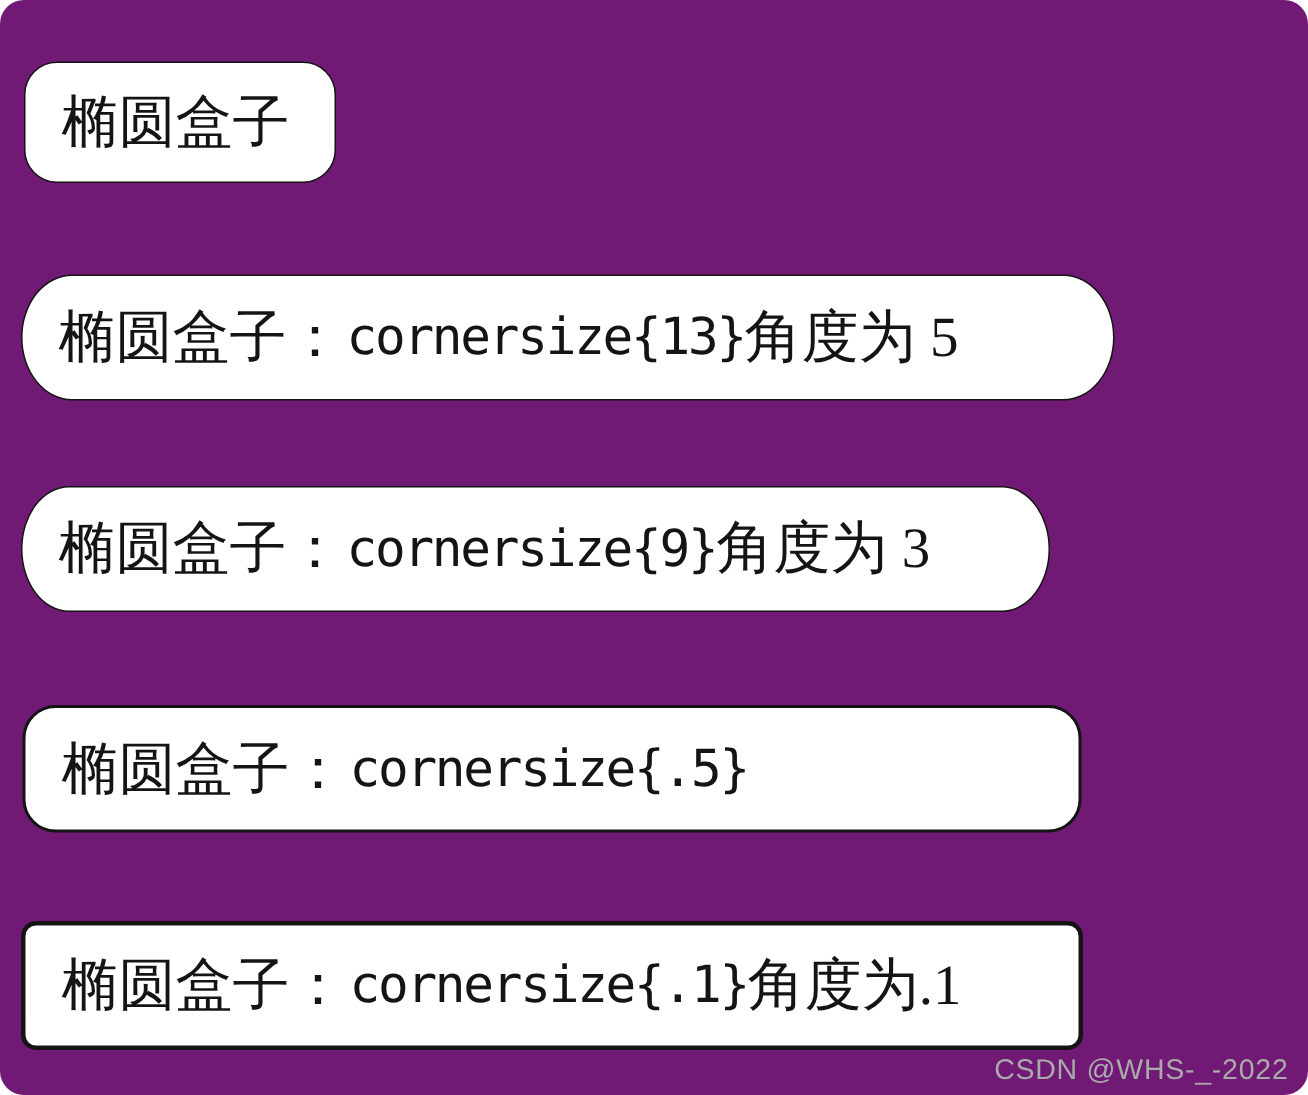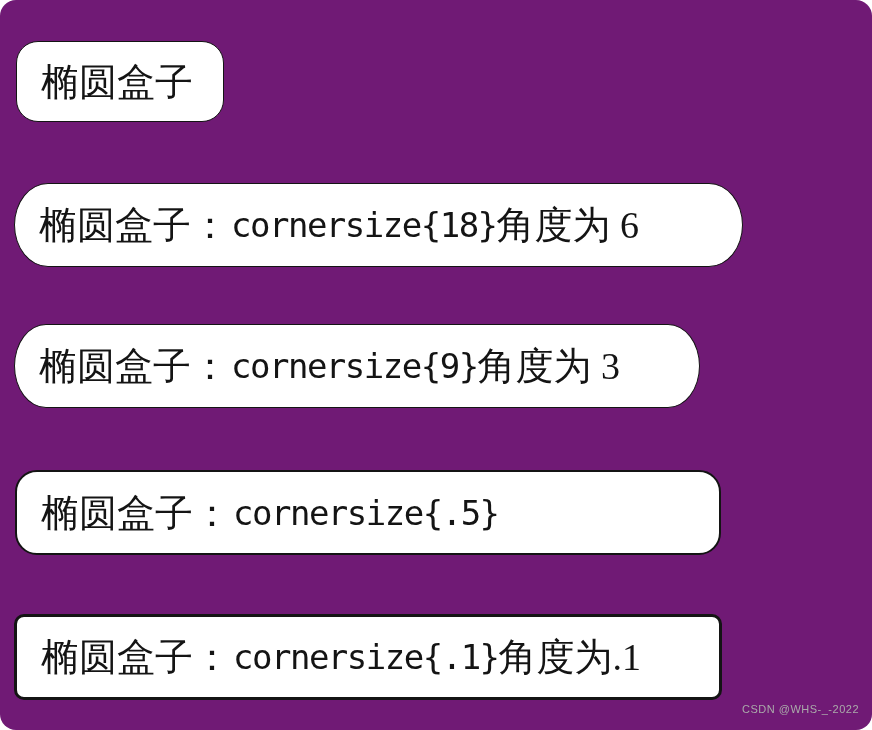--- a/index.html
+++ b/index.html
@@ -45,40 +45,40 @@
     letter-spacing: -1.5px;
     color: #141414;
     line-height: 1;
     margin-left: 2px;
   }
   .watermark {
     position: absolute;
     top: 703px;
     right: 13px;
     font-family: "Liberation Sans", sans-serif;
-    font-size: 11px;
+    font-size: 19px;
     letter-spacing: 0.5px;
     color: #aaaaaa;
   }
 </style>
 </head>
 <body>
 
 <div id="canvas">
 
   <div class="rbox box-1">
     <span class="cjk">椭圆盒子</span>
       <span class="code"></span>
       <span class="cjk"></span>
   </div>
 
   <div class="rbox box-2">
     <span class="cjk">椭圆盒子：</span>
-      <span class="code">cornersize{18}</span>
-      <span class="cjk"> 角度为 6</span>
+      <span class="code">cornersize{13}</span>
+      <span class="cjk"> 角度为 5</span>
   </div>
 
   <div class="rbox box-3">
     <span class="cjk">椭圆盒子：</span>
       <span class="code">cornersize{9}</span>
       <span class="cjk"> 角度为 3</span>
   </div>
 
   <div class="rbox box-4">
     <span class="cjk">椭圆盒子：</span>

